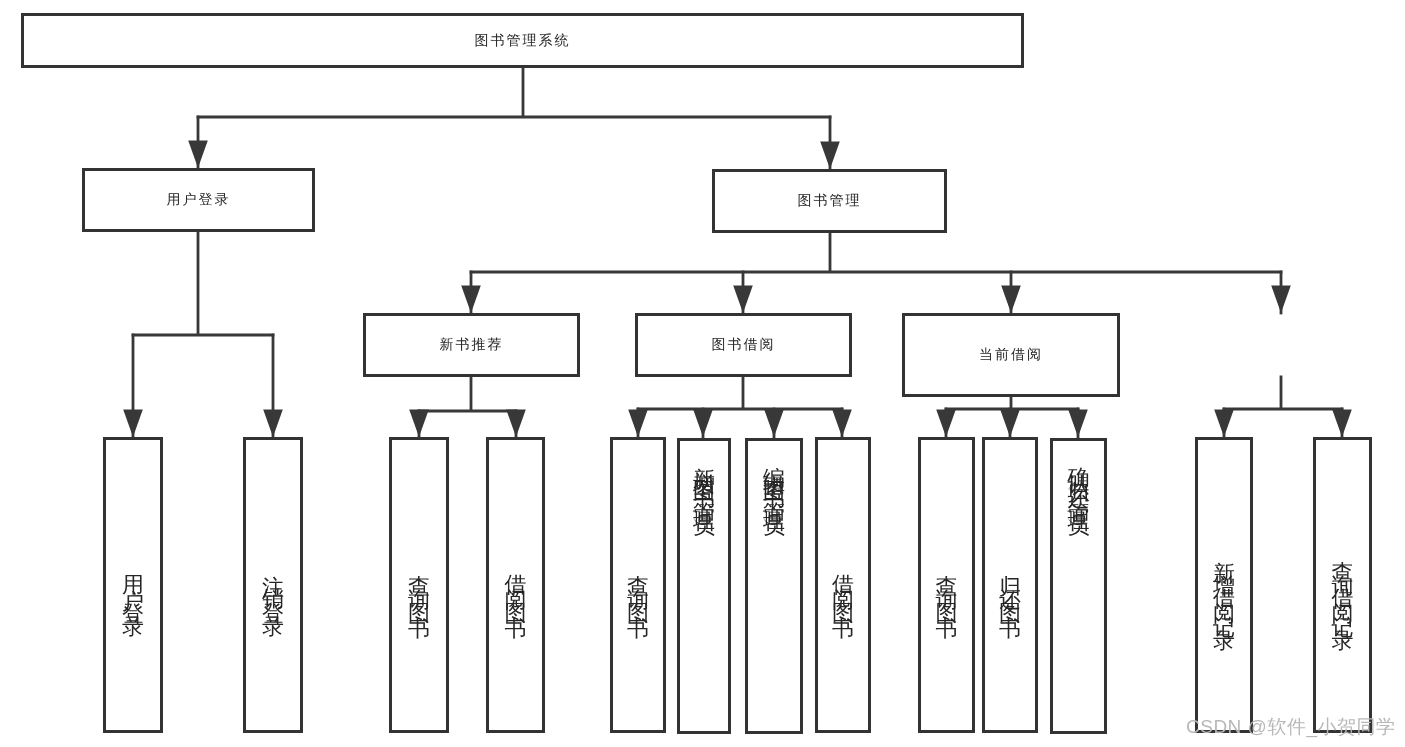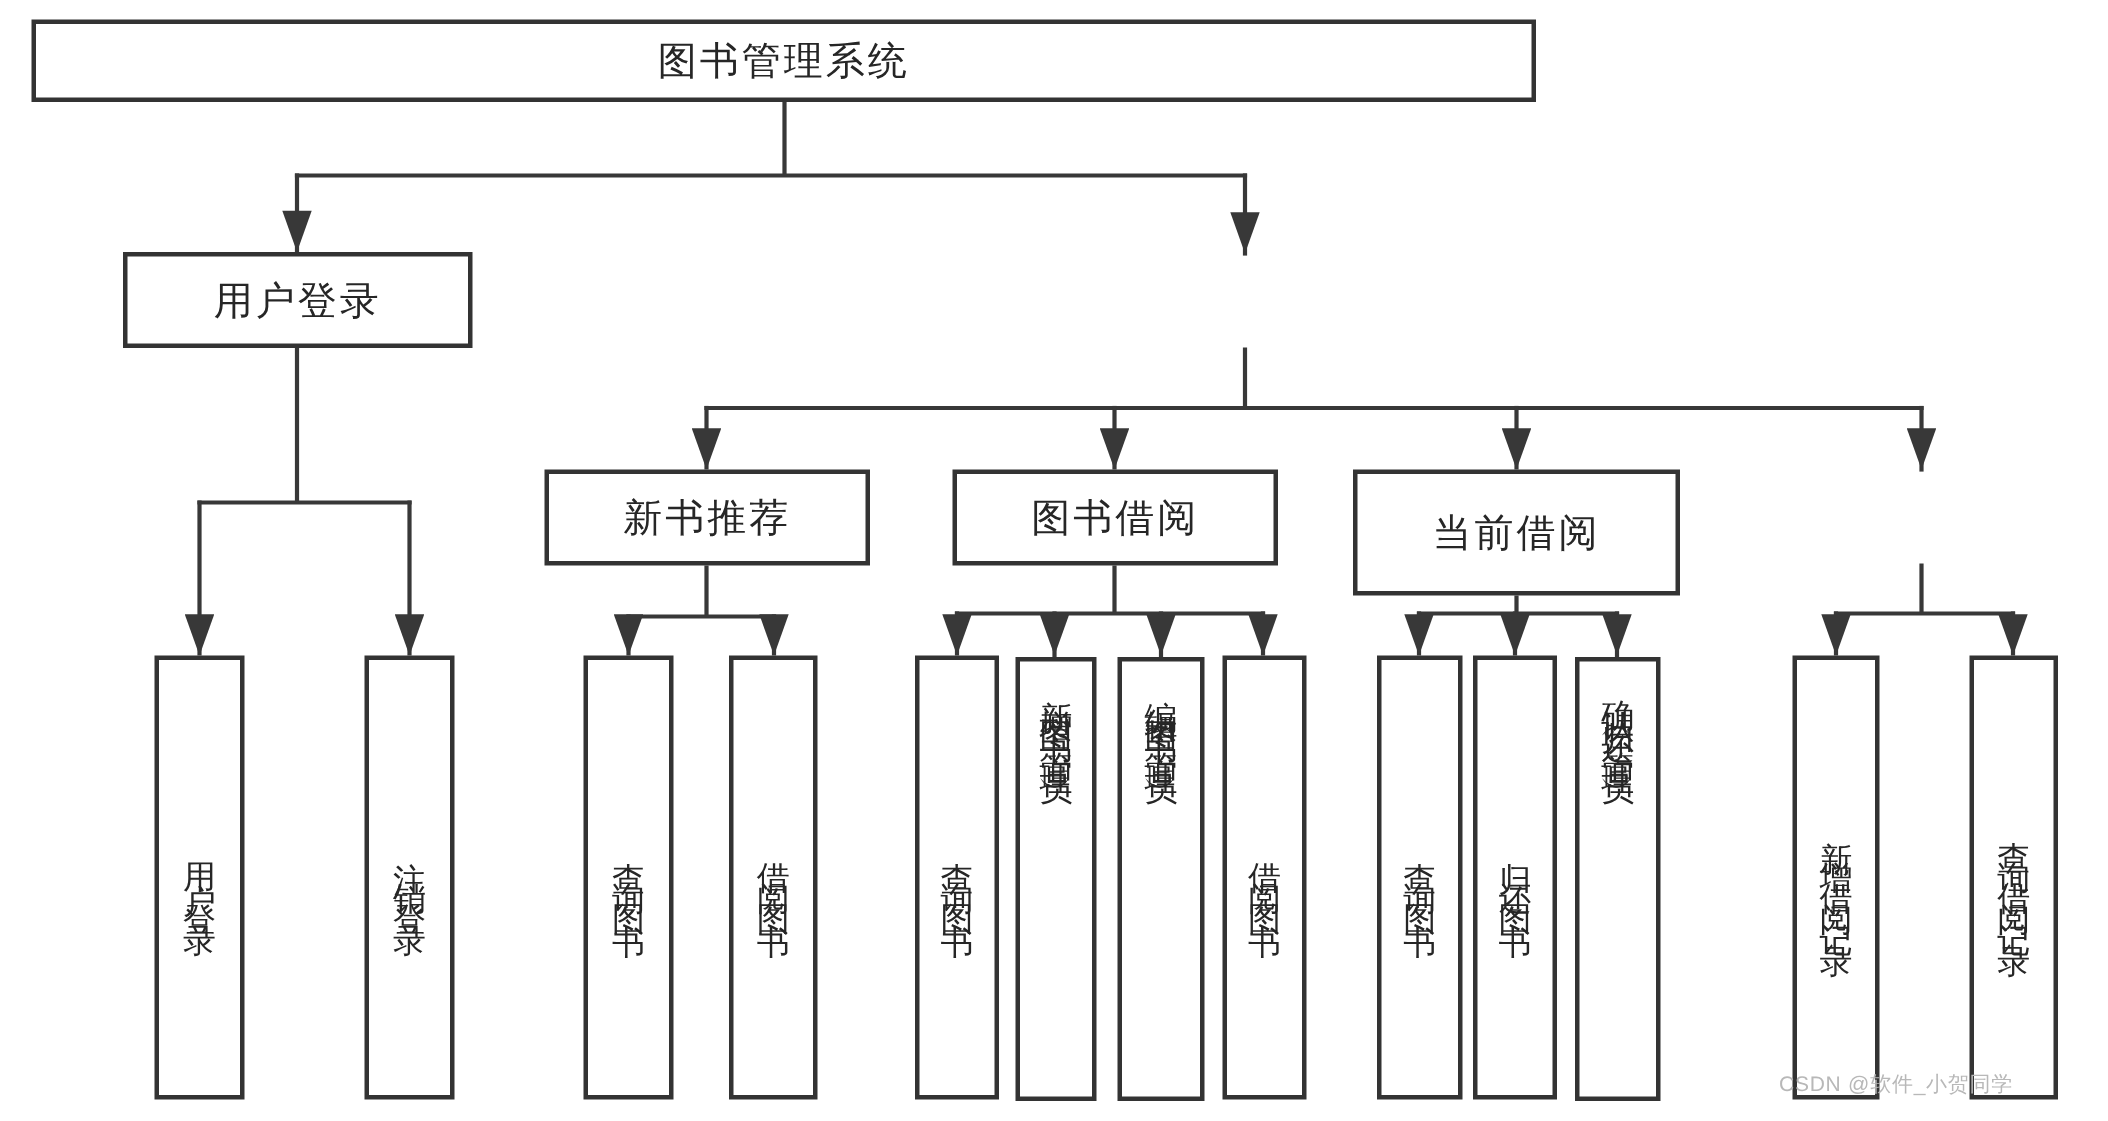--- a/index.html
+++ b/index.html
@@ -16,38 +16,38 @@
   .wires { position: absolute; left: 0; top: 0; }
   .node {
     position: absolute;
     background: #ffffff;
     border: 3px solid #333333;
     display: flex;
     align-items: center;
     justify-content: center;
   }
   .node.h span {
-    font-size: 26px;
+    font-size: 14px;
     letter-spacing: 2px;
     white-space: nowrap;
   }
   .leaf .vtext {
     writing-mode: vertical-rl;
     text-orientation: mixed;
     font-size: 22px;
     letter-spacing: 14px;
     line-height: 1;
   }
   .leaf.long { align-items: flex-start; }
   .leaf.long .vtext { letter-spacing: 7px; padding-top: 8px; }
   .watermark {
     position: absolute;
     left: 1186px;
     top: 714px;
-    font-size: 14px;
+    font-size: 19px;
     color: #b8b8b8;
     letter-spacing: 0.5px;
     white-space: nowrap;
     z-index: 5;
   }
 </style>
 </head>
 <body>
 
 <div class="stage">
@@ -95,20 +95,23 @@
     </g>
   </svg>
 
   <div class="node h" style="left:21px;top:13px;width:1003px;height:55px">
     <span>图书管理系统</span>
   </div>
 
   <div class="node h" style="left:82px;top:168px;width:233px;height:64px">
     <span>用户登录</span>
   </div>
+  <div class="node h" style="left:712px;top:169px;width:235px;height:64px">
+    <span>图书管理</span>
+  </div>
 
   <div class="node h" style="left:363px;top:313px;width:217px;height:64px">
     <span>新书推荐</span>
   </div>
   <div class="node h" style="left:635px;top:313px;width:217px;height:64px">
     <span>图书借阅</span>
   </div>
   <div class="node h" style="left:902px;top:313px;width:218px;height:84px">
     <span>当前借阅</span>
   </div>

